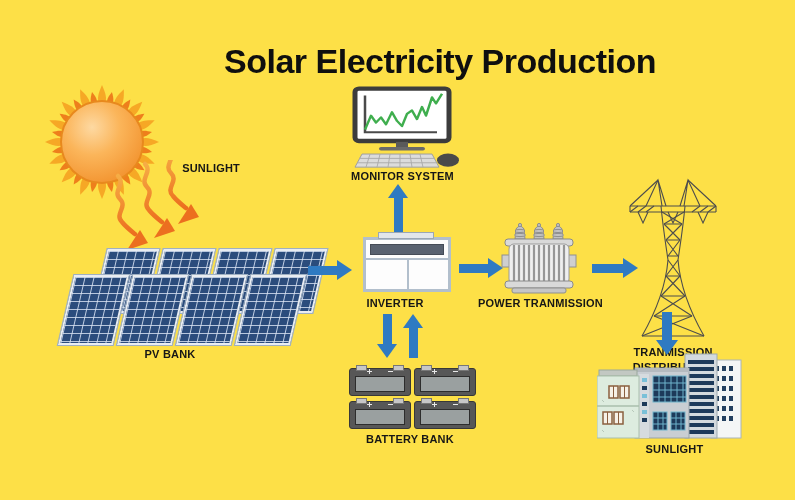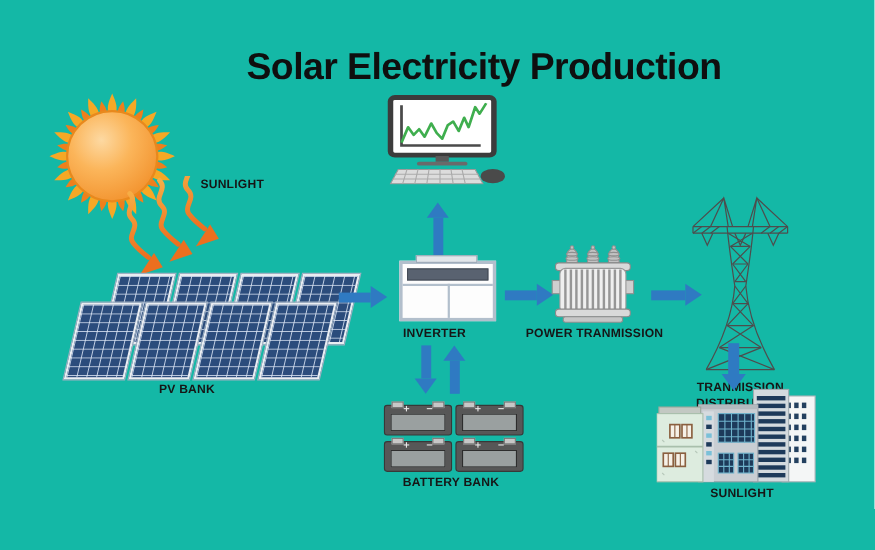--- a/index.html
+++ b/index.html
@@ -1,17 +1,17 @@
 <!DOCTYPE html>
 <html><head>
 <meta charset="utf-8">
 <style>
   html,body{margin:0;padding:0;background:#ffffff;}
   #canvas{
-    position:relative;width:795px;height:500px;background:#14b8a6;overflow:hidden;
+    position:relative;width:795px;height:500px;background:#fde047;overflow:hidden;
     font-family:"Liberation Sans", sans-serif;
   }
   .title{
     position:absolute;left:150px;top:42px;width:580px;text-align:center;
     font-size:34px;font-weight:800;color:#0f0f0f;letter-spacing:-0.5px;
   }
   .lbl{
     position:absolute;font-size:11px;font-weight:700;color:#161616;
     text-align:center;letter-spacing:0.2px;line-height:1.35;
   }
@@ -152,20 +152,21 @@
   <svg style="position:absolute;left:348px;top:86px;" width="112" height="82" viewBox="0 0 112 94" preserveAspectRatio="none">
     <rect x="7" y="3" width="94" height="60" rx="4" fill="#ffffff" stroke="#3c3c3c" stroke-width="5"></rect>
     <path d="M17,11 V53 H89" stroke="#4a4a4a" stroke-width="2.5" fill="none"></path>
     <polyline points="17,50 23,34 28,42 33,36 38,44 44,30 49,40 54,46 59,32 64,28 69,38 74,24 78,34 84,13 88,20 94,9" fill="none" stroke="#3fae4e" stroke-width="2.5" stroke-linejoin="round"></polyline>
     <rect x="48" y="64" width="12" height="6" fill="#5a5a5a"></rect>
     <rect x="31" y="70" width="46" height="4" rx="2" fill="#6a6a6a"></rect>
     <polygon points="14,78 84,78 91,93 7,93" fill="#dcdcdc" stroke="#9a9a9a" stroke-width="1"></polygon>
     <path d="M11,83 H87 M9,88 H89 M22,78 l-4,15 M32,78 l-3,15 M42,78 l-2,15 M52,78 l0,15 M62,78 l2,15 M72,78 l3,15" stroke="#aaaaaa" stroke-width="1" fill="none"></path>
     <ellipse cx="100" cy="85" rx="11" ry="7.5" fill="#4a4a4a"></ellipse>
   </svg>
+  <div class="lbl" style="left:345px;top:169px;width:115px;">MONITOR SYSTEM</div>
 
   <div class="arrow vert" style="left:388px;top:184px;">
     <div class="head-up"></div>
       <div class="shaft" style="height:36px;"></div>
   </div>
 
   <div class="inverter">
     <div class="inv-tab"></div>
     <div class="inv-bar"></div>
     <div class="inv-hline"></div>

